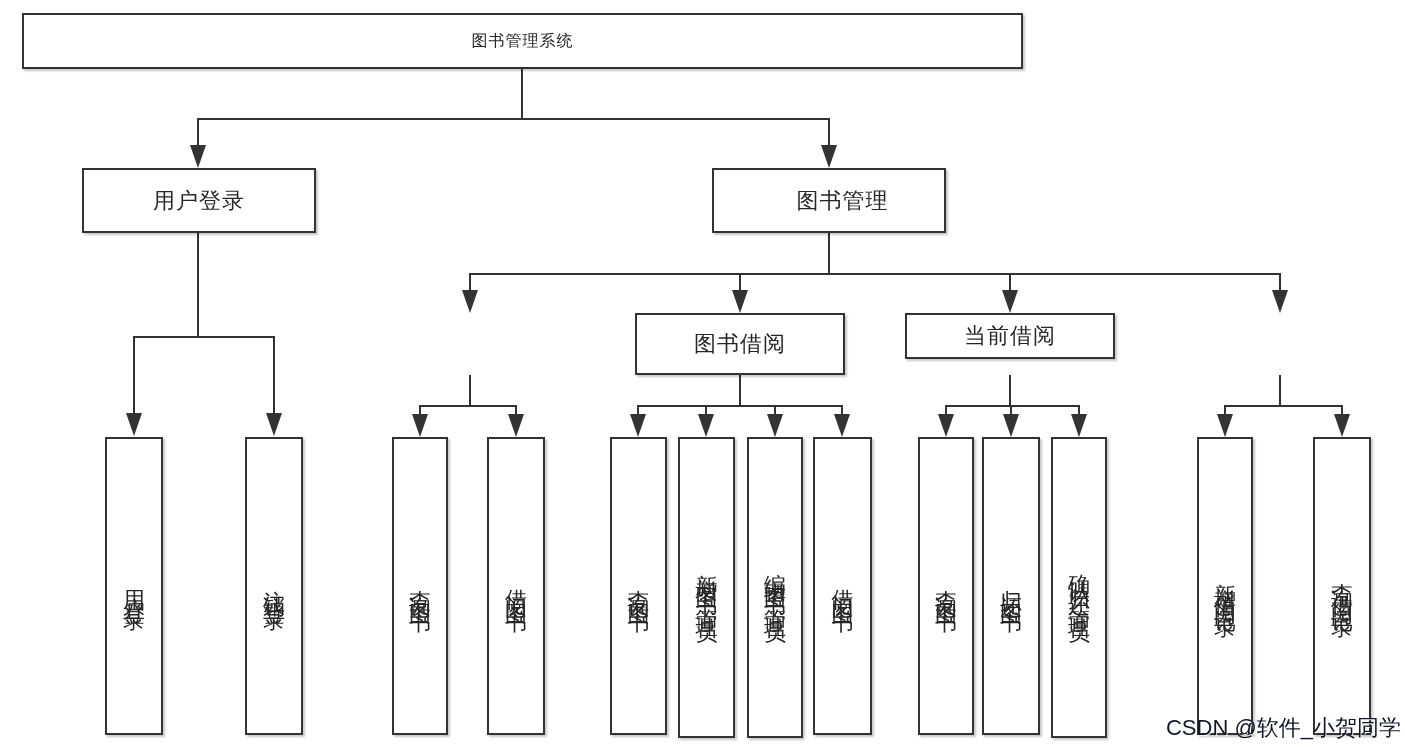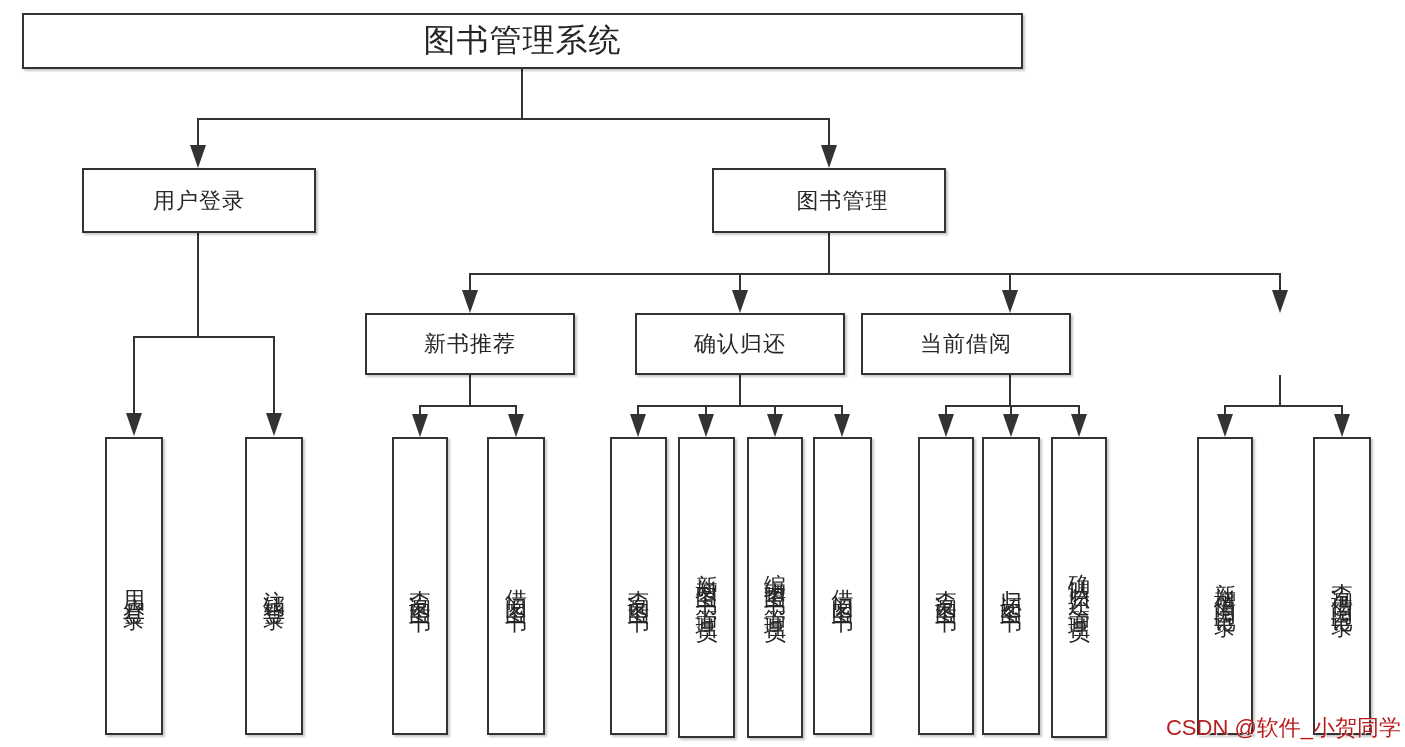--- a/index.html
+++ b/index.html
@@ -25,21 +25,21 @@
     display: flex;
     align-items: center;
     justify-content: center;
     color: #262626;
     z-index: 2;
   }
   .node .lbl {
     white-space: nowrap;
     text-align: center;
   }
-  .lvl-root .lbl { font-size: 32px; letter-spacing: 1px; }
+  .lvl-root .lbl { font-size: 16px; letter-spacing: 1px; }
   .lvl-mid  .lbl { font-size: 22px; letter-spacing: 1px; }
   .leaf .lbl {
     writing-mode: vertical-rl;
     text-orientation: mixed;
     font-size: 22px;
     letter-spacing: 7px;
     line-height: 1;
     white-space: normal;
   }
   
@@ -59,21 +59,21 @@
     border-right: 8px solid transparent;
     border-top: 23px solid #333333;
     z-index: 1;
   }
   
   .watermark {
     position: absolute;
     right: 4px;
     top: 713px;
     font-size: 22px;
-    color: #b91c1c;
+    color: #0f172a;
     text-shadow: 1px 1px 0 rgba(255,255,255,0.8);
     z-index: 3;
     white-space: nowrap;
   }
 </style>
 </head>
 <body>
 
 <div class="canvas">
 
@@ -82,29 +82,26 @@
   </div>
 
   <div class="node lvl-mid" style="left:82px; top:168px; width:234px; height:65px;">
     <span class="lbl">用户登录</span>
   </div>
 
   <div class="node lvl-mid" style="left:712px; top:168px; width:234px; height:65px;padding-left:27px;">
     <span class="lbl">图书管理</span>
   </div>
 
-  <div class="node lvl-mid" style="left:365px; top:313px; width:210px; height:62px;">
-    <span class="lbl">新书推荐</span>
-  </div>
 
   <div class="node lvl-mid" style="left:635px; top:313px; width:210px; height:62px;">
-    <span class="lbl">确认归还</span>
-  </div>
-
-  <div class="node lvl-mid" style="left:861px; top:313px; width:210px; height:62px;">
+    <span class="lbl">图书借阅</span>
+  </div>
+
+  <div class="node lvl-mid" style="left:905px; top:313px; width:210px; height:46px;">
     <span class="lbl">当前借阅</span>
   </div>
 
 
   <div class="node leaf" style="left:105px; top:437px; width:58px; height:298px;">
     <span class="lbl">用户登录</span>
   </div>
 
   <div class="node leaf" style="left:245px; top:437px; width:58px; height:298px;">
     <span class="lbl">注销登录</span>

